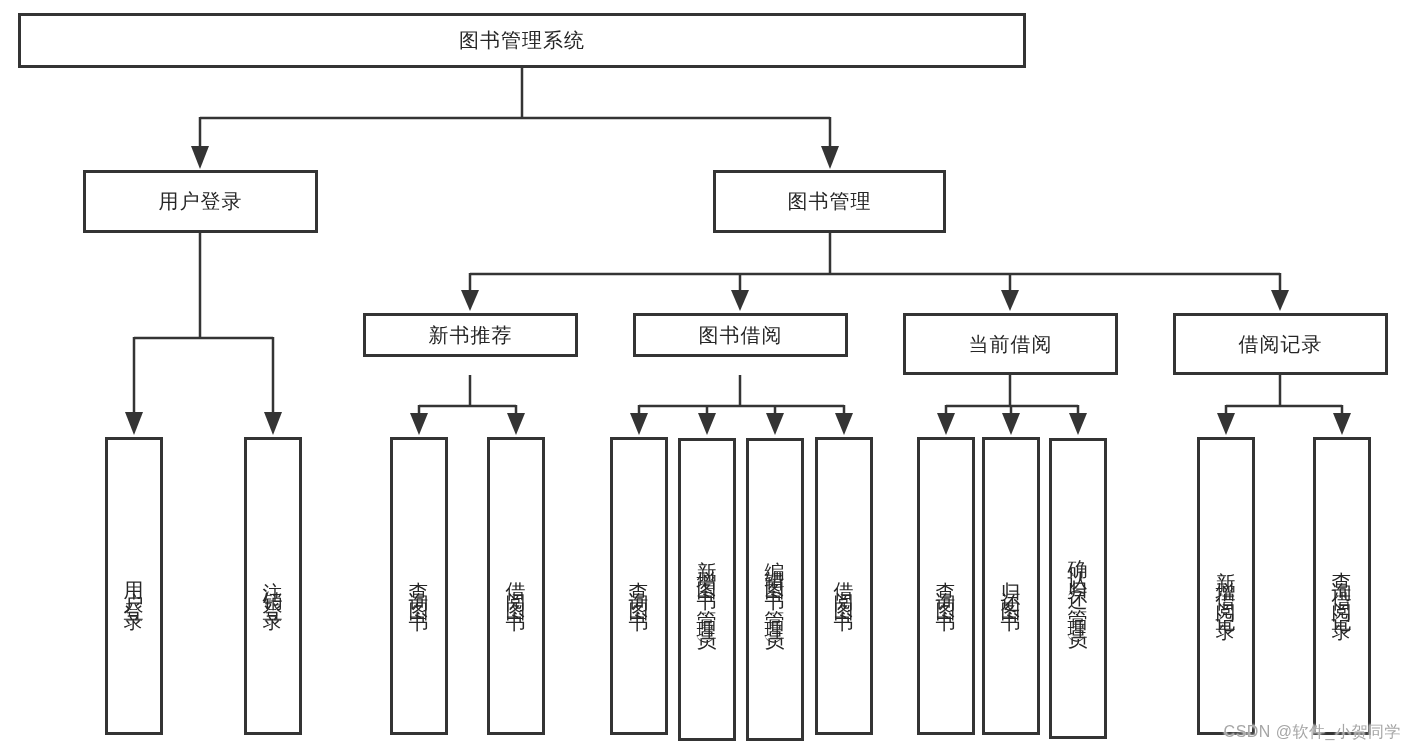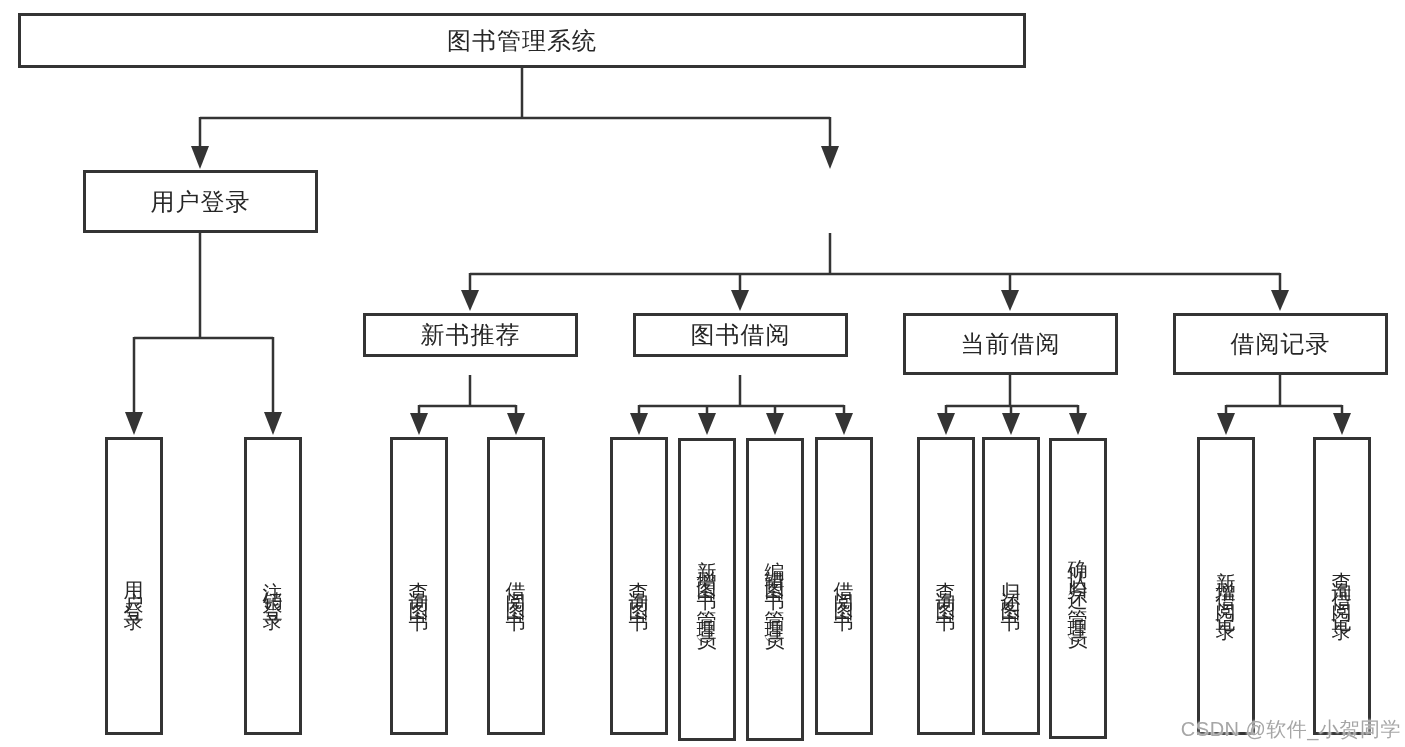--- a/index.html
+++ b/index.html
@@ -21,37 +21,37 @@
     position: absolute;
     box-sizing: border-box;
     background: var(--node-fill, #ffffff);
     border: 3px solid var(--node-border-color, #343434);
     display: flex;
     align-items: center;
     justify-content: center;
     color: var(--text-color, #262626);
   }
   .node-h .label {
-    font-size: 24px;
+    font-size: 20px;
     letter-spacing: 1px;
     white-space: nowrap;
   }
   .node-v .vtext {
     writing-mode: vertical-rl;
     text-orientation: mixed;
     font-size: 20px;
     line-height: 1;
     letter-spacing: 10px;
     white-space: nowrap;
   }
   .watermark {
     position: absolute;
     right: 4px;
     bottom: 4px;
-    font-size: 20px;
+    font-size: 16px;
     letter-spacing: 0.5px;
     color: var(--watermark-color, #a6a6a6);
     text-shadow: 0 0 2px #ffffff, 0 0 3px #ffffff;
     z-index: 5;
     white-space: nowrap;
   }
 </style>
 </head>
 <body>
 
@@ -89,20 +89,23 @@
       <polygon points="1333,413 1351,413 1342,435"></polygon>
     </g>
   </svg>
 
   <div class="node node-h" style="left:18px;top:13px;width:1008px;height:55px">
     <span class="label">图书管理系统</span>
   </div>
 
   <div class="node node-h" style="left:83px;top:170px;width:235px;height:63px">
     <span class="label">用户登录</span>
+  </div>
+  <div class="node node-h" style="left:713px;top:170px;width:233px;height:63px">
+    <span class="label">图书管理</span>
   </div>
 
   <div class="node node-h" style="left:363px;top:313px;width:215px;height:44px">
     <span class="label">新书推荐</span>
   </div>
   <div class="node node-h" style="left:633px;top:313px;width:215px;height:44px">
     <span class="label">图书借阅</span>
   </div>
   <div class="node node-h" style="left:903px;top:313px;width:215px;height:62px">
     <span class="label">当前借阅</span>

